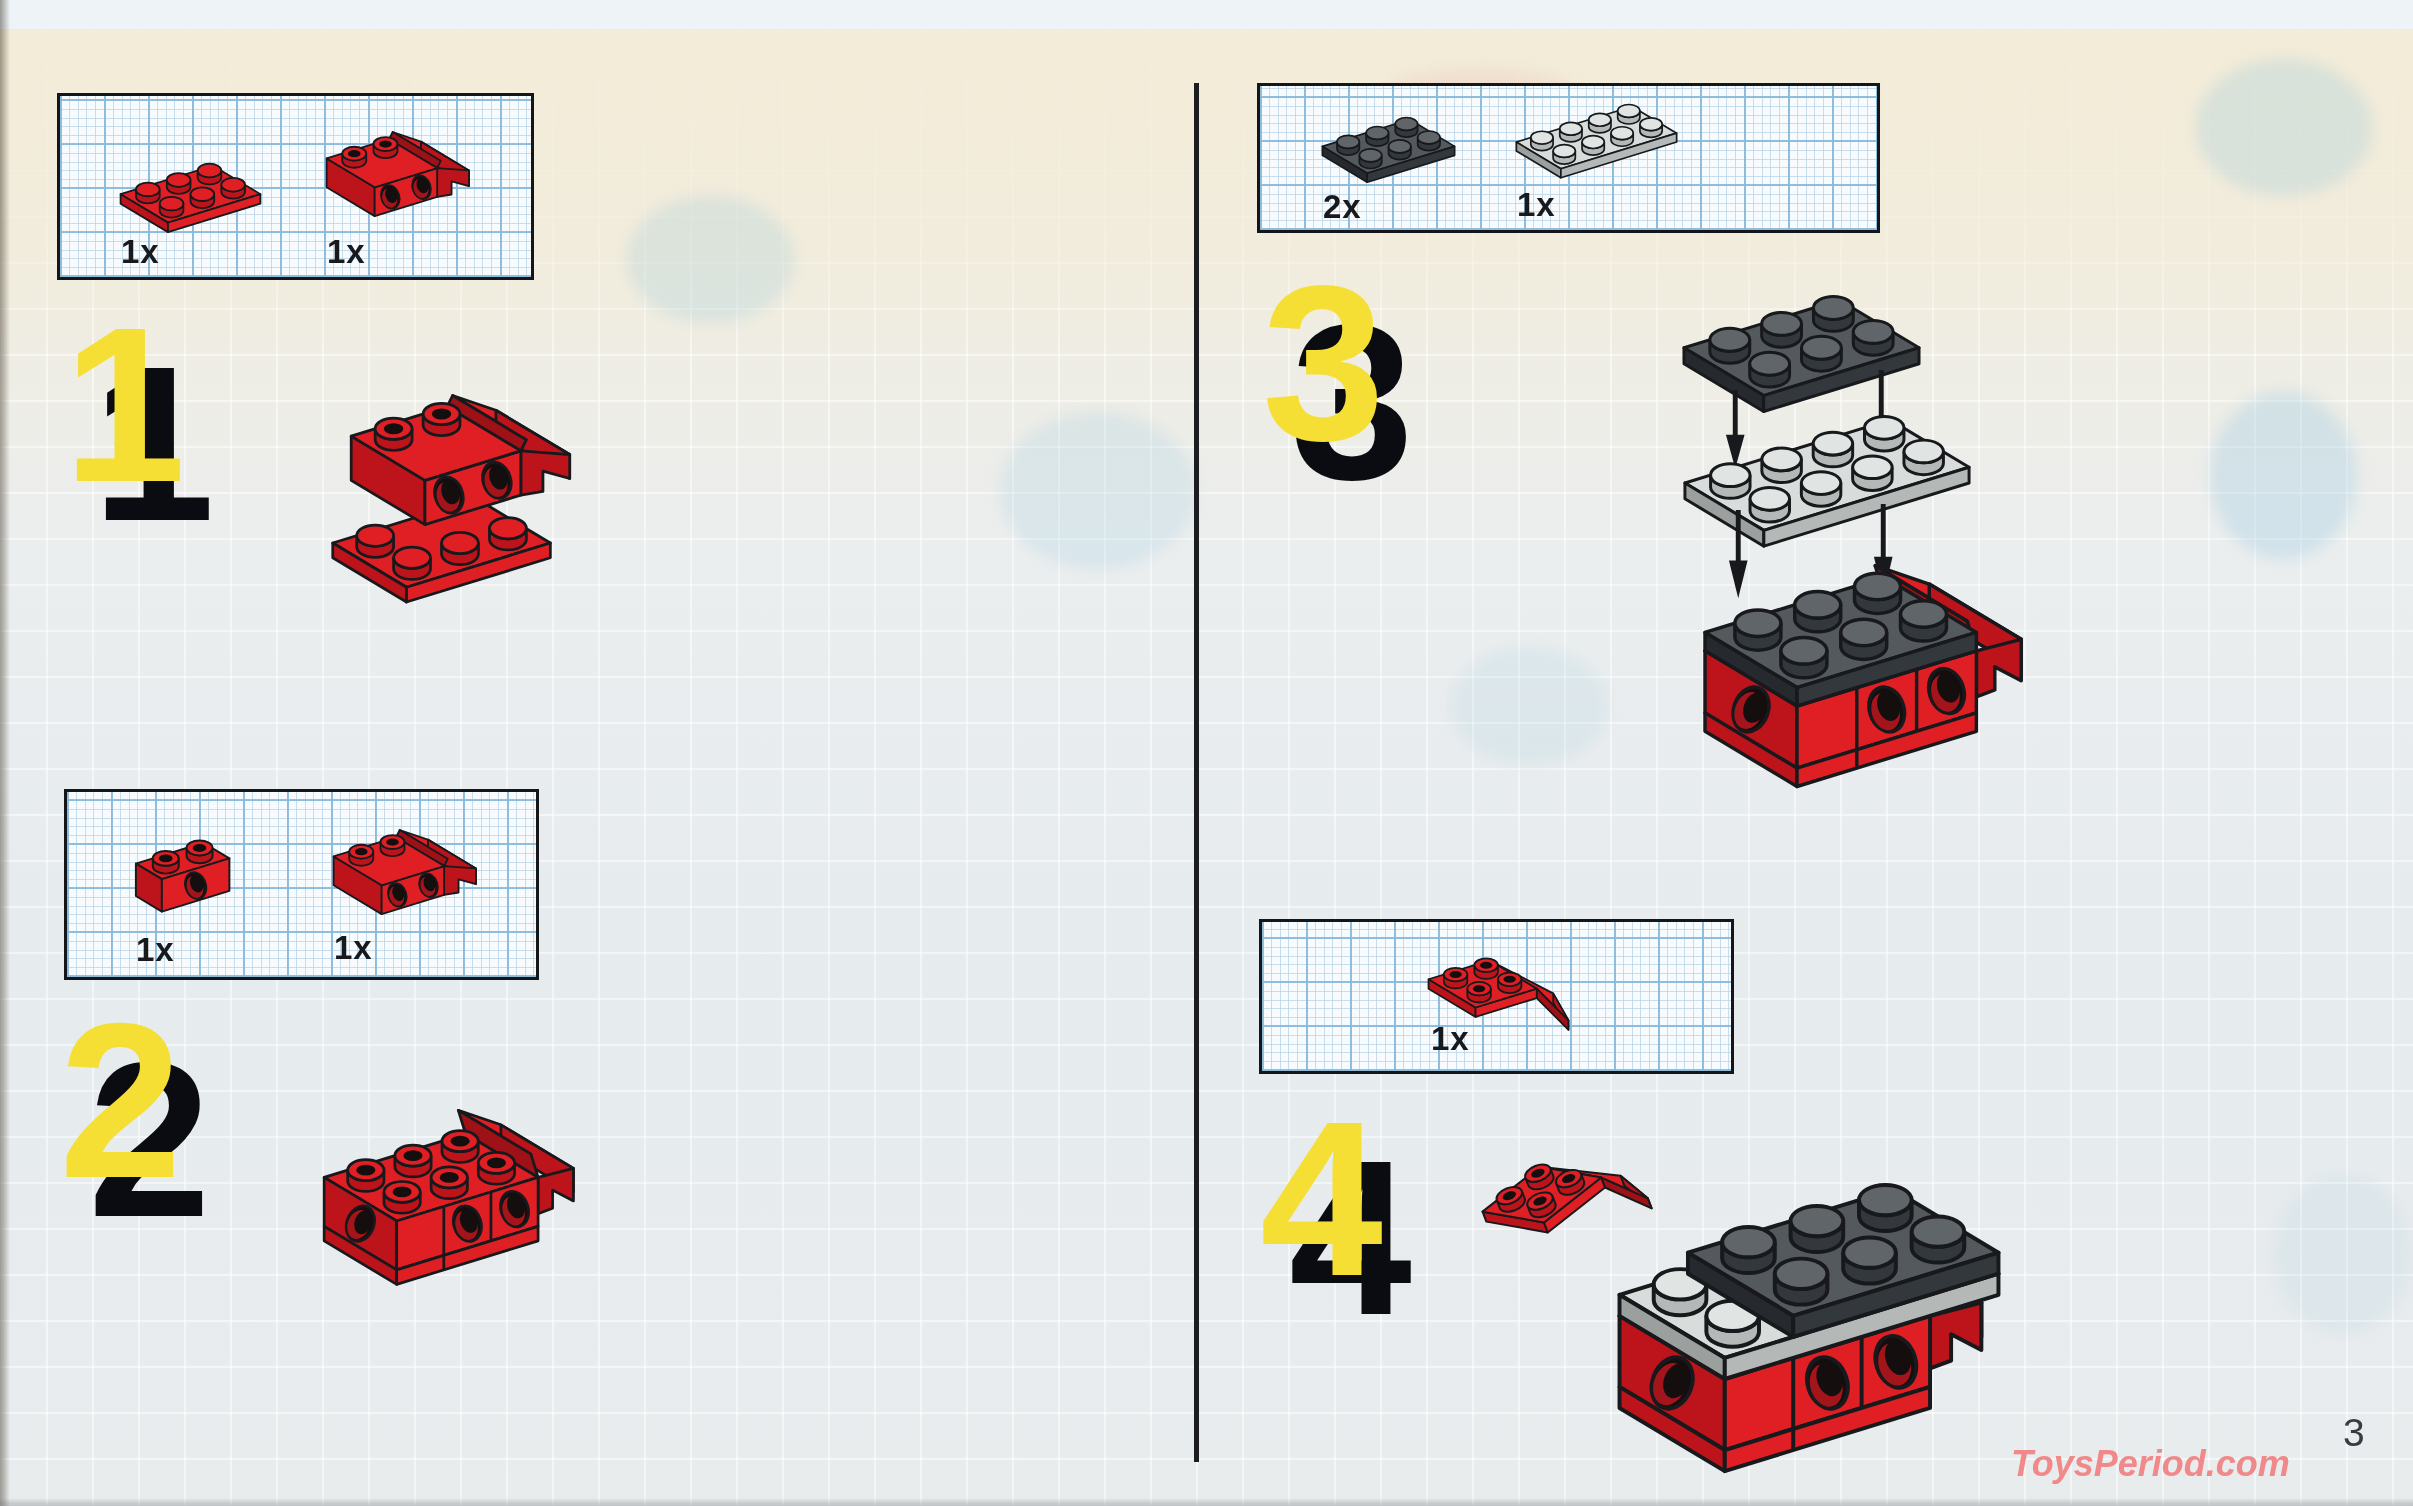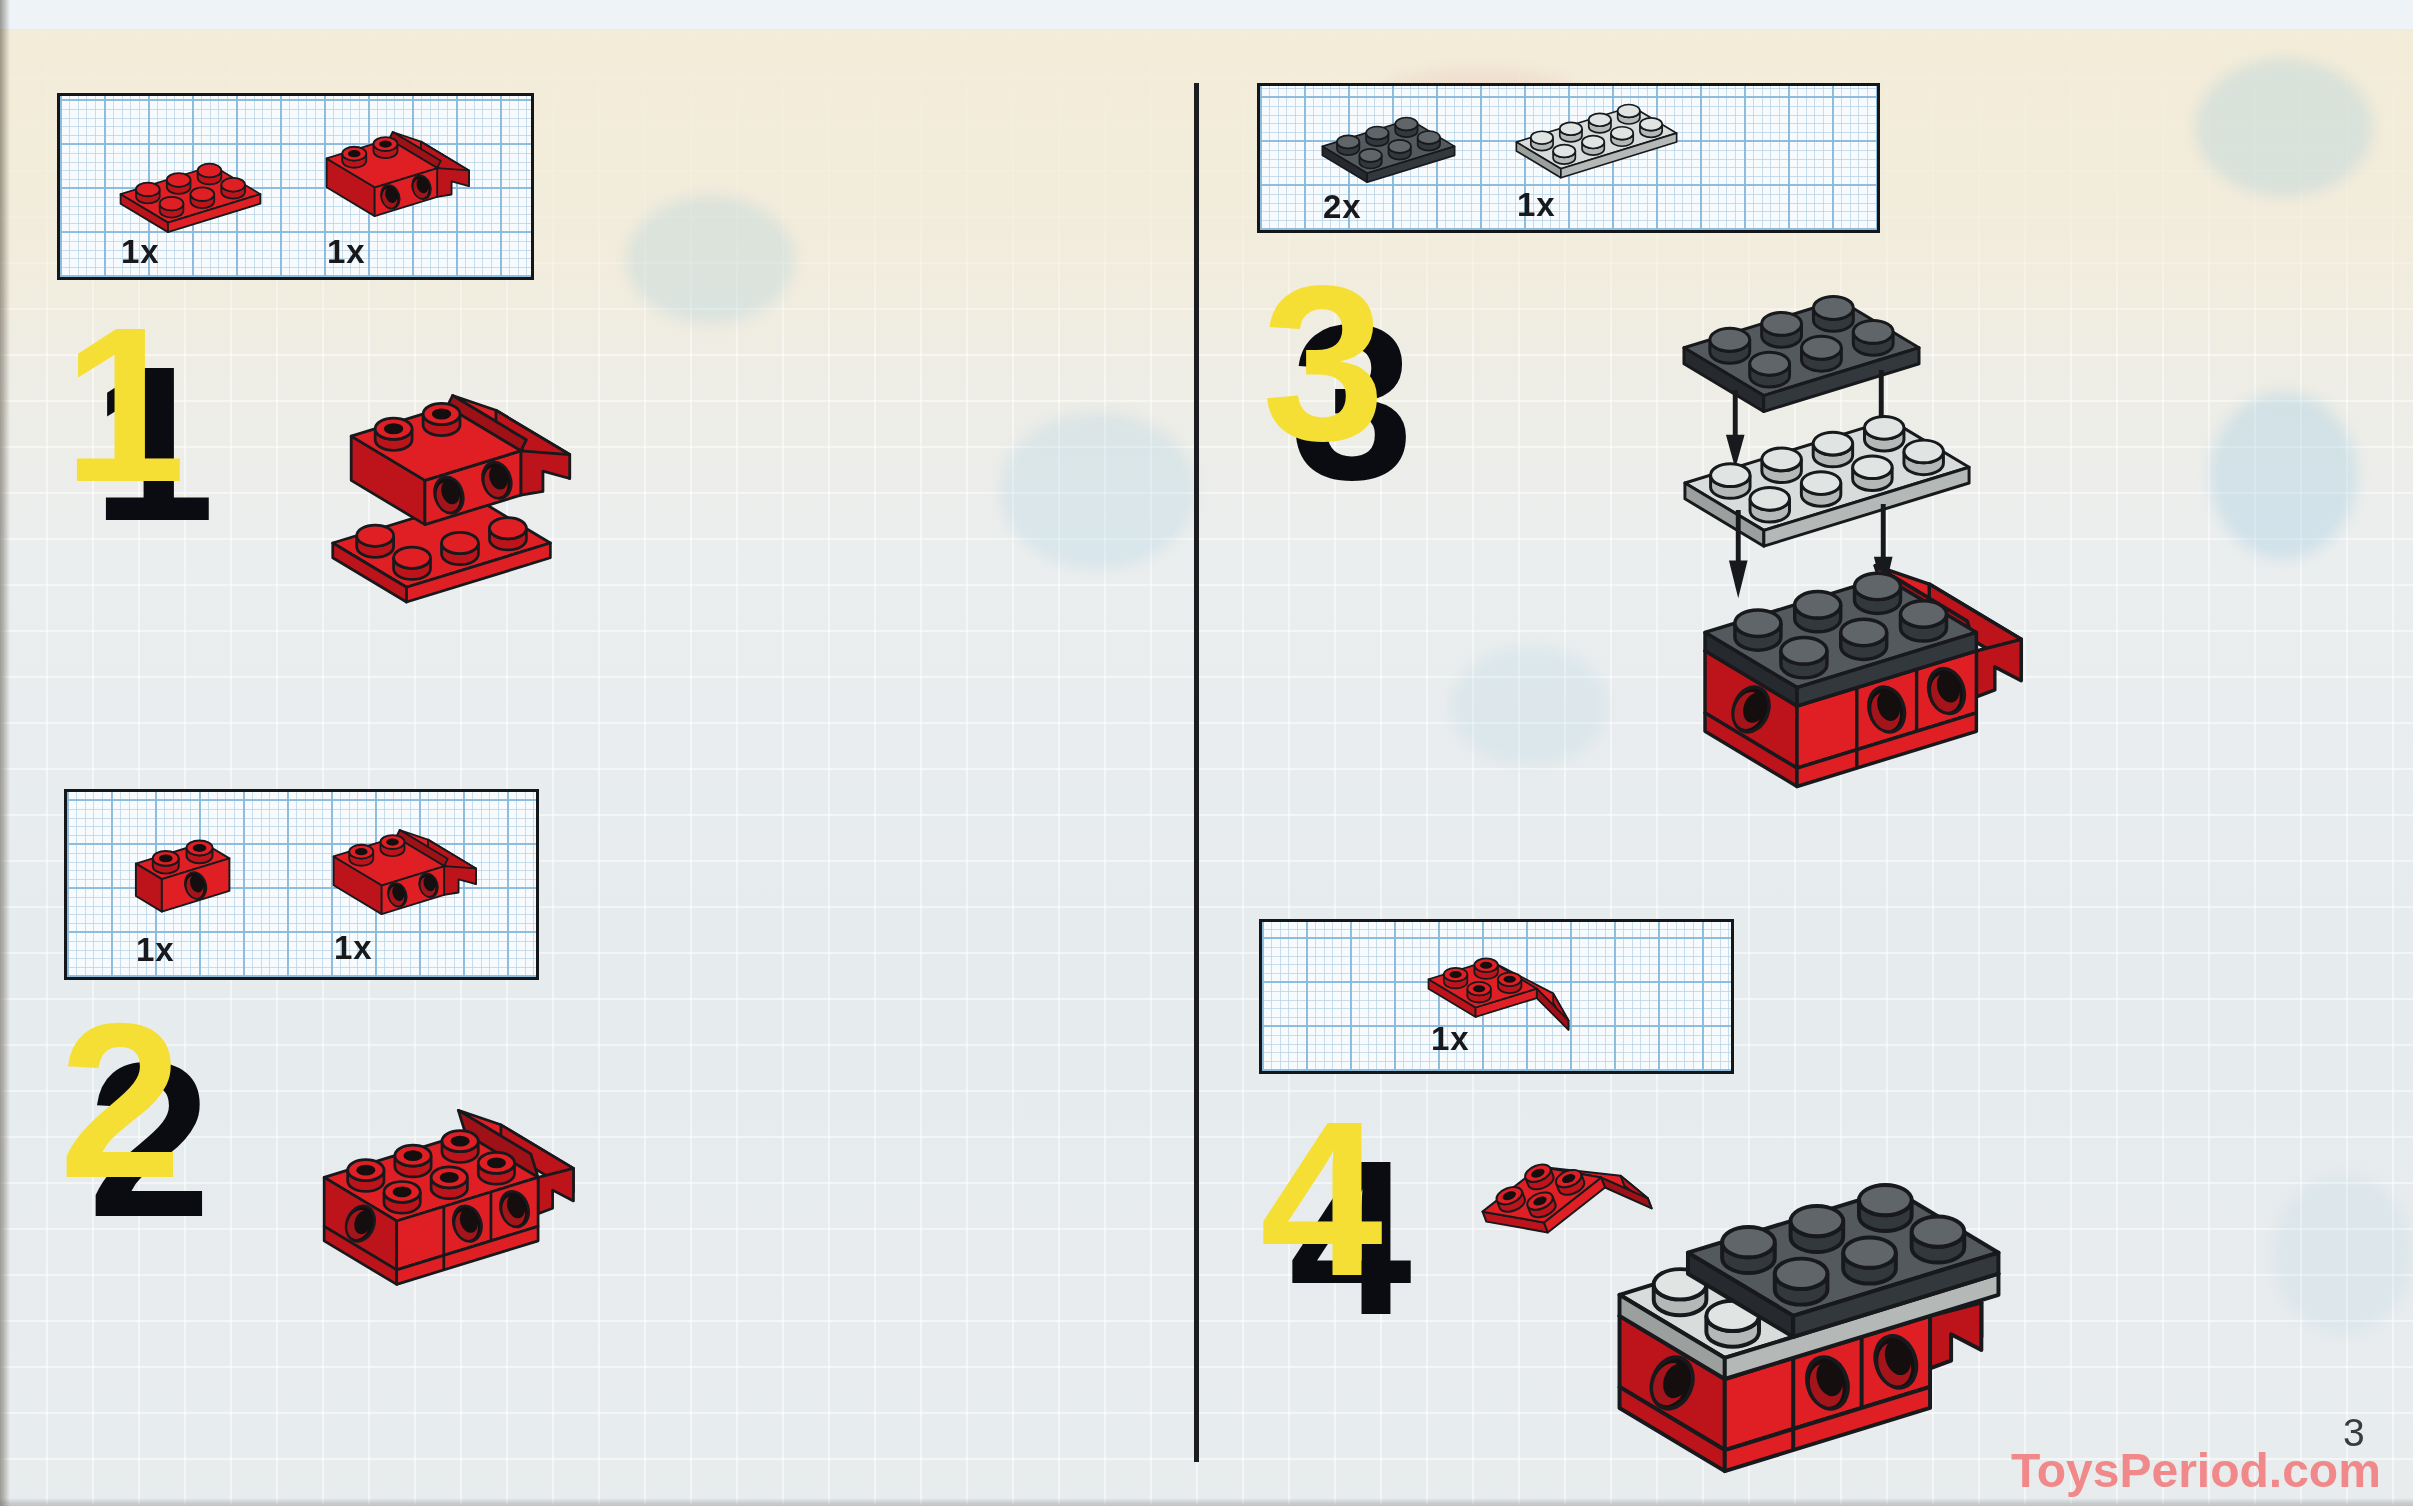--- a/index.html
+++ b/index.html
@@ -27,21 +27,21 @@
       repeating-linear-gradient(0deg, rgba(183,211,230,.75) 0 1px, transparent 1px 8.8px),
       repeating-linear-gradient(90deg, rgba(183,211,230,.75) 0 1px, transparent 1px 8.8px);
   }
   .qty{position:absolute;font-size:33px;font-weight:700;color:#17191c;letter-spacing:1px;}
   .stepnum{position:absolute;font-size:221px;font-weight:700;line-height:1;color:#f6df35;
     text-shadow:29px 39px 0 #0a0c11;}
   .piece{position:absolute;}
   .piece svg{display:block;width:100%;height:auto;}
   .arrow{position:absolute;}
   .arrow svg{display:block;width:100%;height:100%;}
-  .watermark{position:absolute;font-size:48px;font-weight:700;color:#f18889;letter-spacing:0px;}
+  .watermark{position:absolute;font-size:36px;font-weight:700;color:#f18889;letter-spacing:0px;font-style:italic;}
   .pagenum{position:absolute;font-size:39px;font-weight:400;color:#383c41;}
 </style>
 </head>
 <body>
 
 <div id="canvas">
 
   <div class="abs top-strip"></div>
   <div class="abs cream-band"></div>
   <div class="abs ghost" style="left:627px;top:196px;width:167px;height:127px;background:rgba(140,195,220,.22);"></div>

